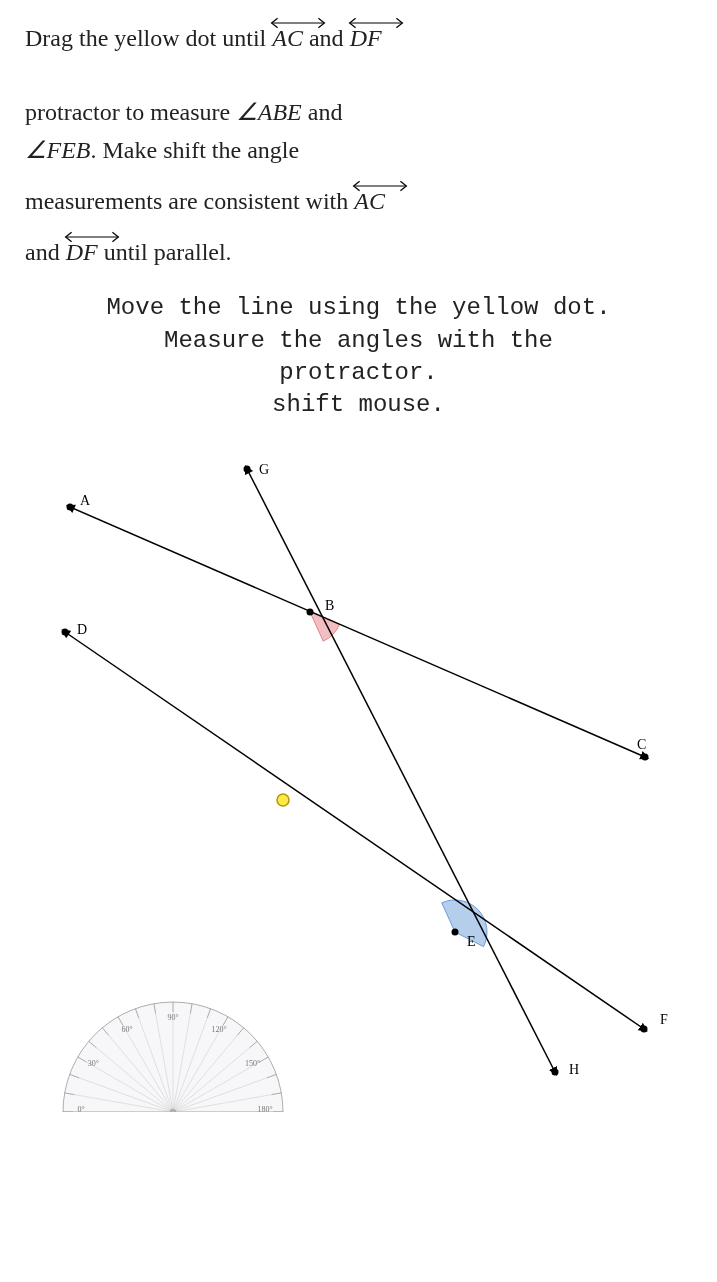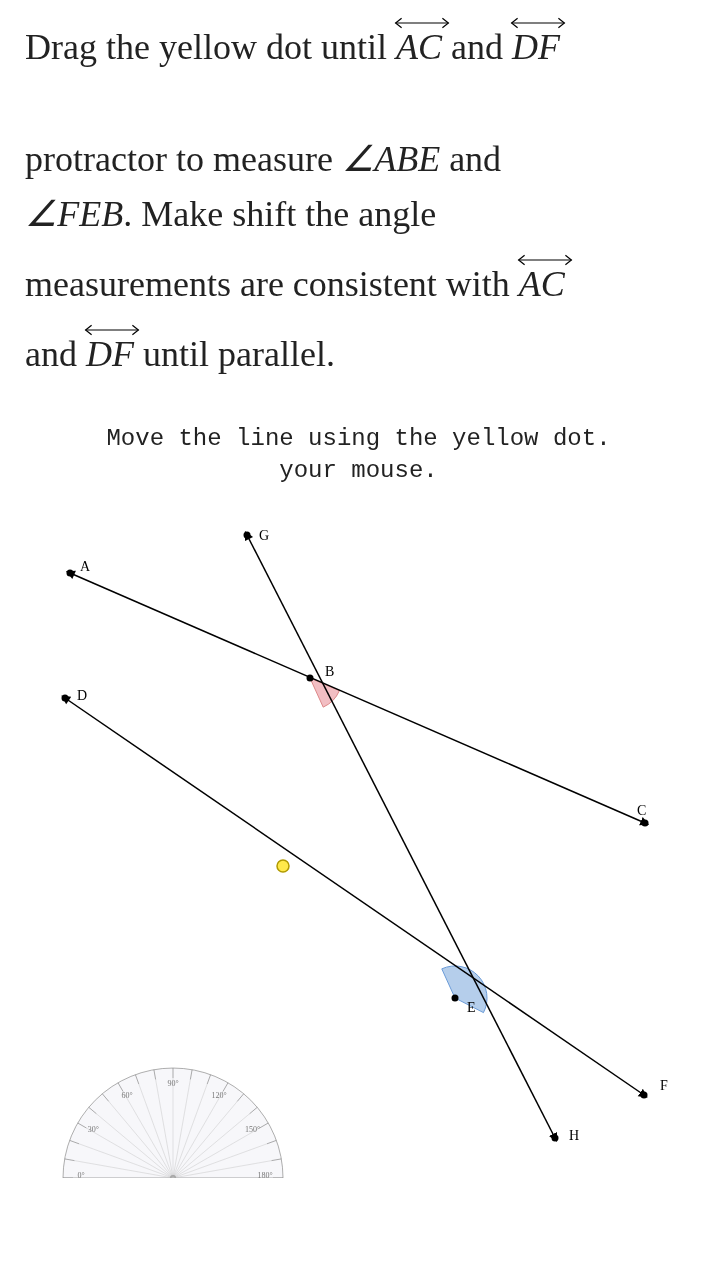--- a/index.html
+++ b/index.html
@@ -5,23 +5,23 @@
   body {
     margin: 0;
     padding: 20px 25px;
     font-family: Georgia, 'Times New Roman', serif;
     background: #fff;
     color: #222;
     width: 717px;
     box-sizing: border-box;
   }
   .question {
-    font-size: 36px;
+    font-size: 24px;
     line-height: 1.55;
-    margin-bottom: 40px;
+    margin-bottom: 21px;
   }
   .line-over {
     position: relative;
     display: inline-block;
   }
   .line-arrow {
     position: absolute;
     top: -3px;
     left: -4px;
     right: -4px;
@@ -86,21 +86,22 @@
   <div style="height:14px"></div>
   <span>and </span><span class="line-over"><svg class="line-arrow" viewBox="0 0 50 10" preserveAspectRatio="none">
         <line x1="3" y1="5" x2="47" y2="5" stroke="#000" stroke-width="1"></line>
         <polyline points="8,1 3,5 8,9" fill="none" stroke="#000" stroke-width="1"></polyline>
         <polyline points="42,1 47,5 42,9" fill="none" stroke="#000" stroke-width="1"></polyline>
       </svg><span class="math-it">DF</span></span><span> until parallel.</span>
 </div>
 
 <div class="instructions-wrap">
   <div class="instructions">Move the line using the yellow dot.</div>
-  <div class="instructions">your mouse.</div>
+  <div class="instructions">Measure the angles with the protractor.</div>
+  <div class="instructions">shift mouse.</div>
 </div>
 
 <div class="canvas-wrap">
 <svg id="geosvg" width="667" height="680" viewBox="0 0 667 680">
   <defs>
     <marker id="arrA" markerWidth="10" markerHeight="10" refX="3" refY="3" orient="auto">
       <path d="M6,0 L0,3 L6,6 Z" fill="#000"></path>
     </marker>
     <marker id="arrB" markerWidth="10" markerHeight="10" refX="3" refY="3" orient="auto">
       <path d="M0,0 L6,3 L0,6 Z" fill="#000"></path>

